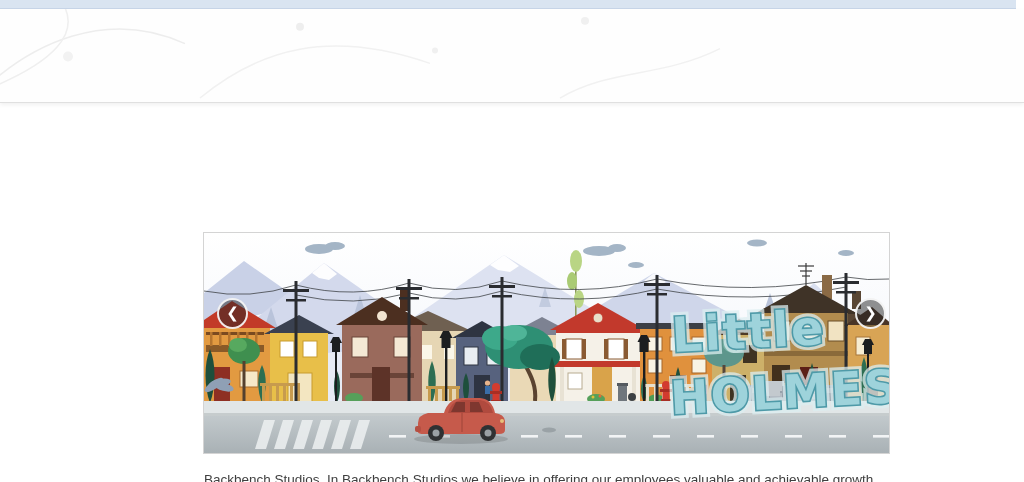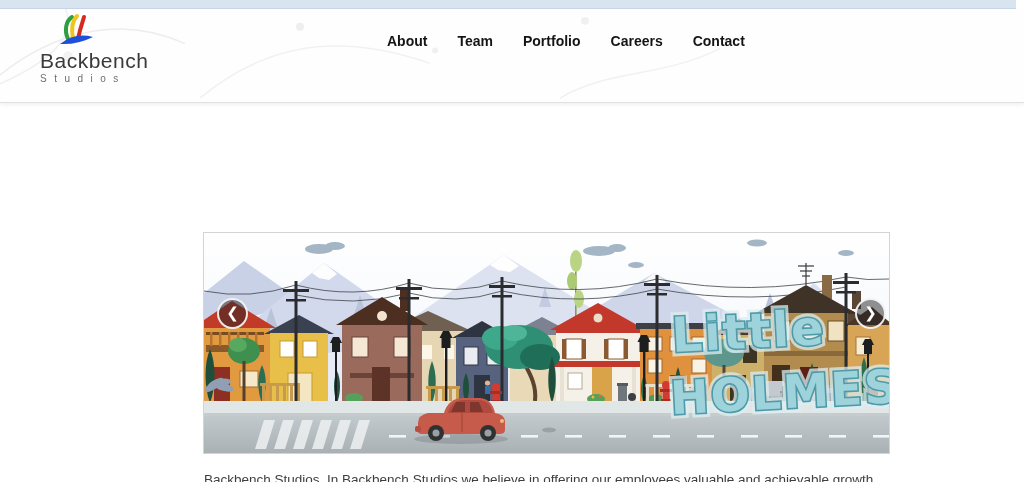--- a/index.html
+++ b/index.html
@@ -52,38 +52,21 @@
     <path d="M-30,95 C30,30 110,0 185,35" stroke="#ededed" stroke-width="1.5" fill="none"></path>
     <path d="M-10,80 C50,55 85,25 60,-10" stroke="#efefef" stroke-width="1.5" fill="none"></path>
     <path d="M200,90 C260,40 330,20 430,55" stroke="#f1f1f1" stroke-width="1.5" fill="none"></path>
     <path d="M560,90 C610,60 660,70 720,40" stroke="#f1f1f1" stroke-width="1.5" fill="none"></path>
     <circle cx="300" cy="18" r="4" fill="#eeeeee"></circle>
     <circle cx="585" cy="12" r="4" fill="#f0f0f0"></circle>
     <circle cx="435" cy="42" r="3" fill="#f0f0f0"></circle>
     <circle cx="68" cy="48" r="5" fill="#f2f2f2"></circle>
   </svg>
 
-  <div class="logo">
-    <svg class="logo-icon" width="40" height="38" viewBox="0 0 40 38">
-      <path d="M12,27 C8,18 10,9 16,5" stroke="#2e9e3e" stroke-width="4" fill="none" stroke-linecap="round"></path>
-      <path d="M17,27 C15,16 17,8 21,4" stroke="#f0c41f" stroke-width="4" fill="none" stroke-linecap="round"></path>
-      <path d="M22,27 C24,16 27,9 28,5" stroke="#d42b1f" stroke-width="4" fill="none" stroke-linecap="round"></path>
-      <path d="M4,32 Q19,20 37,25 Q21,33 4,32 Z" fill="#1f4fd8"></path>
-    </svg>
-    <div class="brand-name">Backbench</div>
-    <div class="brand-sub">Studios</div>
-  </div>
-
-  <nav class="main-nav">
-    <span class="nav-item">About</span>
-    <span class="nav-item">Team</span>
-    <span class="nav-item">Portfolio</span>
-    <span class="nav-item">Careers</span>
-    <span class="nav-item">Contact</span>
-  </nav>
+
 </header>
 
 <div class="banner">
   <svg width="685" height="220" viewBox="0 0 685 220">
     <defs>
       <linearGradient id="sky" x1="0" y1="0" x2="0" y2="1">
         <stop offset="0" stop-color="#ffffff"></stop>
           <stop offset="1" stop-color="#edf1f9"></stop>
       </linearGradient>
       <linearGradient id="road" x1="0" y1="0" x2="0" y2="1">

